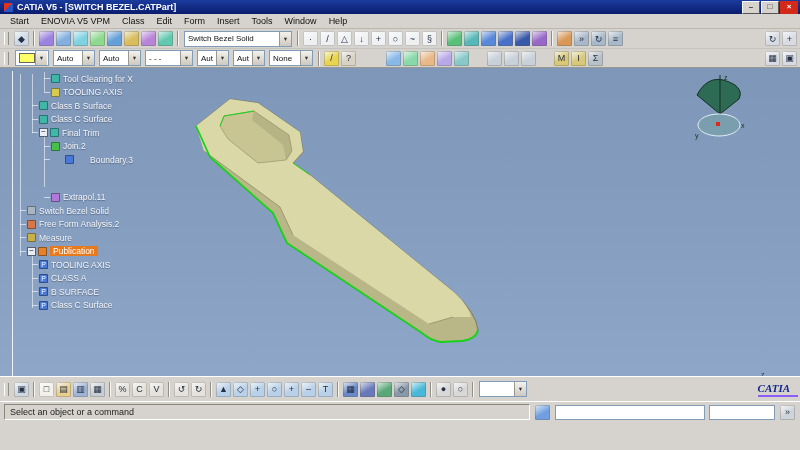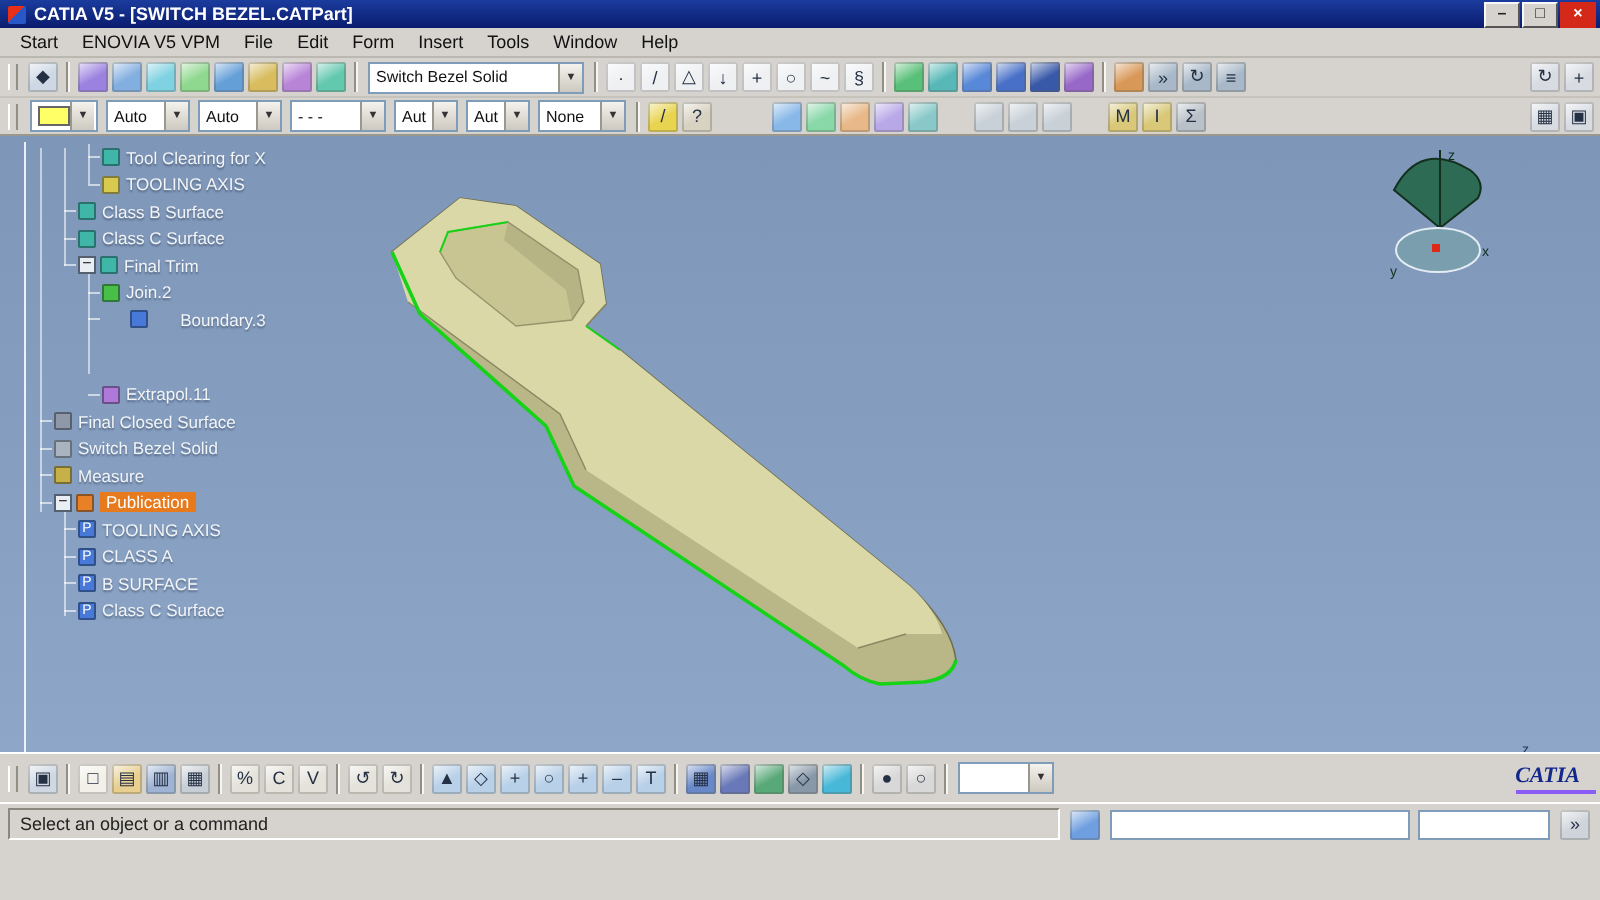--- a/index.html
+++ b/index.html
@@ -80,21 +80,21 @@
   <span id="wctrls" style="display:flex;">
       <span class="wbtn">–</span>
       <span class="wbtn">□</span>
       <span class="wbtn" style="background: rgb(212, 40, 24); color: rgb(255, 255, 255); border-color: rgb(212, 40, 24);">×</span>
     </span>
 </div>
 
 <div class="menubar" id="menubar">
     <span class="mi">Start</span>
     <span class="mi">ENOVIA V5 VPM</span>
-    <span class="mi">File</span>
+    <span class="mi">Class</span>
     <span class="mi">Edit</span>
     <span class="mi">Form</span>
     <span class="mi">Insert</span>
     <span class="mi">Tools</span>
     <span class="mi">Window</span>
     <span class="mi">Help</span>
   </div>
 
 <div class="toolbar" id="tb1">
     <div class="ticon" style="background: linear-gradient(150deg, rgba(255, 255, 255, 0.8), rgba(255, 255, 255, 0) 55%), rgb(205, 216, 228);">◆</div>
@@ -268,27 +268,27 @@
         <span class="nico" style="background: rgb(72, 120, 216);"></span>
         <span class="tlabel">Boundary.3</span>
       </div>
       <div class="trow" style="padding-left: 42px; margin-top: 24px;">
         <span class="tick"></span>
         <span class="nico" style="background: rgb(176, 120, 216);"></span>
         <span class="tlabel">Extrapol.11</span>
       </div>
       <div class="trow" style="padding-left: 18px;">
         <span class="tick"></span>
-        <span class="nico" style="background: rgb(143, 152, 168);"></span>
-        <span class="tlabel">Final Closed Surface</span>
-      </div>
-      <div class="trow" style="padding-left: 18px;">
-        <span class="tick"></span>
         <span class="nico" style="background: rgb(170, 180, 192);"></span>
         <span class="tlabel">Switch Bezel Solid</span>
+      </div>
+      <div class="trow" style="padding-left: 18px;">
+        <span class="tick"></span>
+        <span class="nico" style="background: rgb(216, 120, 72);"></span>
+        <span class="tlabel">Free Form Analysis.2</span>
       </div>
       <div class="trow" style="padding-left: 18px;">
         <span class="tick"></span>
         <span class="nico" style="background: rgb(200, 176, 72);"></span>
         <span class="tlabel">Measure</span>
       </div>
       <div class="trow" style="padding-left: 18px;">
         <span class="tick"></span>
         <span class="expander">−</span>
         <span class="nico" style="background: rgb(232, 128, 40);"></span>

